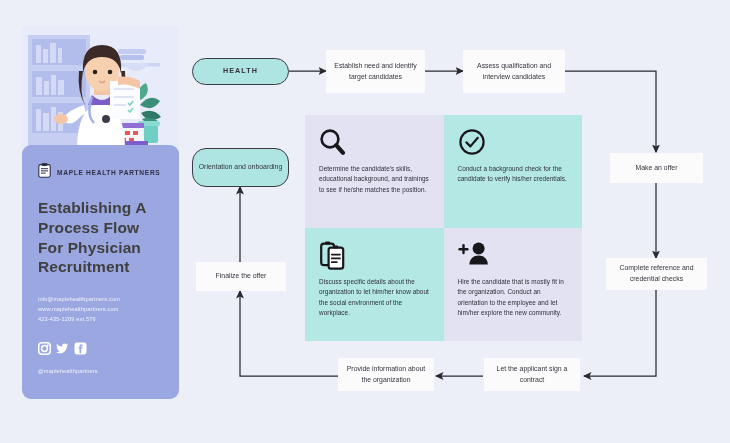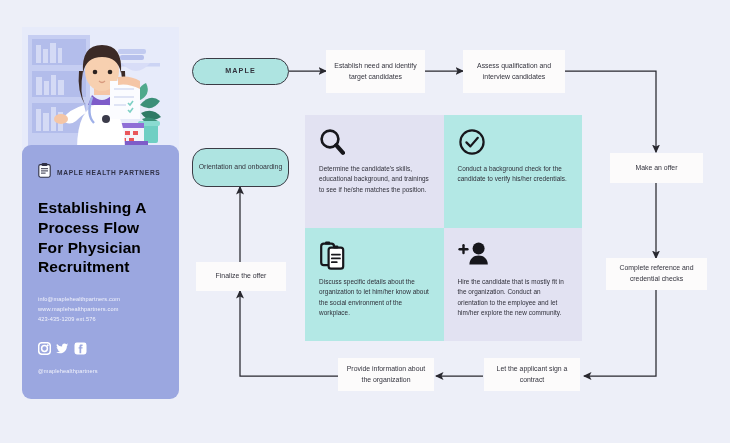--- a/index.html
+++ b/index.html
@@ -23,21 +23,21 @@
     background: #9ba7e0; border-radius: 9px;
     padding: 18px 16px 10px 16px;
     color: #ffffff;
   }
   .brandrow { display: flex; align-items: center; gap: 6px; margin-bottom: 16px; }
   .brand-name {
     font-size: 6.6px; font-weight: bold; letter-spacing: .7px; color: #2f3046;
   }
   .side-title {
     font-size: 15.5px; font-weight: bold; line-height: 1.28;
-    color: #000000; letter-spacing: .1px; margin-bottom: 18px;
+    color: #404040; letter-spacing: .1px; margin-bottom: 18px;
   }
   .contact { font-size: 5.6px; line-height: 1.75; color: #f2f3fb; letter-spacing: .15px; }
   .socials { display: flex; gap: 5px; margin-top: 16px; margin-bottom: 9px; }
   .handle { font-size: 5.6px; color: #f2f3fb; letter-spacing: .15px; }
 
   
   .node {
     position: absolute;
     background: #fcfbfb;
     display: flex; align-items: center; justify-content: center;
@@ -223,21 +223,21 @@
       <path d="M656,290 L656,376 L584,376"></path>
 
       <path d="M483,376 L436,376"></path>
 
       <path d="M338,376 L240,376 L240,291"></path>
 
       <path d="M240,262 L240,187"></path>
     </g>
   </svg>
 
-  <div class="pill start" style="left:192px; top:58px; width:97px; height:27px;">MAPLE</div>
+  <div class="pill start" style="left:192px; top:58px; width:97px; height:27px;">HEALTH</div>
 
   <div class="node" style="left:326px; top:50px; width:99px; height:43px;">Establish need and identify target candidates</div>
 
   <div class="node" style="left:463px; top:50px; width:102px; height:43px;">Assess qualification and interview candidates</div>
 
   <div class="node" style="left:610px; top:153px; width:93px; height:30px;">Make an offer</div>
 
   <div class="node" style="left:606px; top:258px; width:101px; height:32px;">Complete reference and credential checks</div>
 
   <div class="node" style="left:484px; top:358px; width:96px; height:33px;">Let the applicant sign a contract</div>

